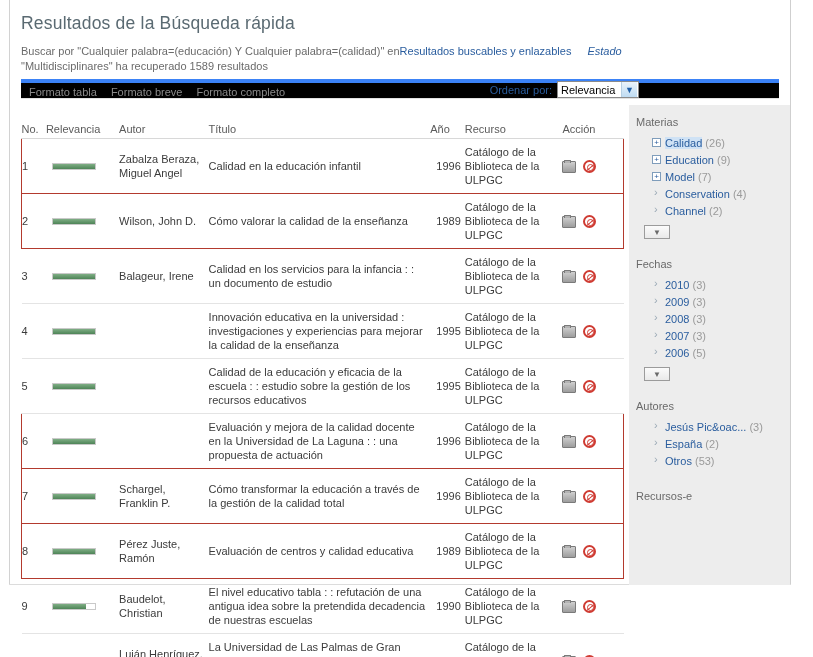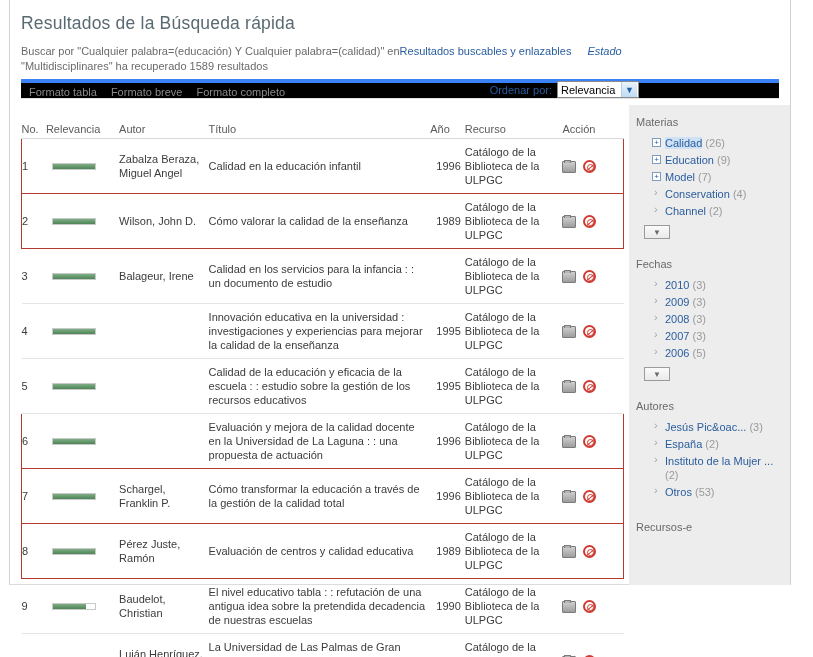--- a/index.html
+++ b/index.html
@@ -456,21 +456,20 @@
               <li><span class="bullet arrow"></span><a href="#">2006</a><span class="cnt"> (5)</span></li>
             </ul>
             <div class="more-btn">
               <span>▼</span>
             </div>
             <div class="facet-gap"></div>
             <div class="facet-head">Autores</div>
             <ul class="facet-list">
               <li><span class="bullet arrow"></span><a href="#">Jesús Pic&amp;oac...</a><span class="cnt"> (3)</span></li>
               <li><span class="bullet arrow"></span><a href="#">España</a><span class="cnt"> (2)</span></li>
-              <li><span class="bullet arrow"></span><a href="#">Instituto de la Mujer ...</a><span class="cnt"> (2)</span></li>
               <li><span class="bullet arrow"></span><a href="#">Otros</a><span class="cnt"> (53)</span></li>
             </ul>
             <div class="facet-gap"></div>
             <div class="facet-head">Recursos-e</div>
             <div class="facet-gap"></div>
           </div>
       </div>
 
     </div>
   </div>

